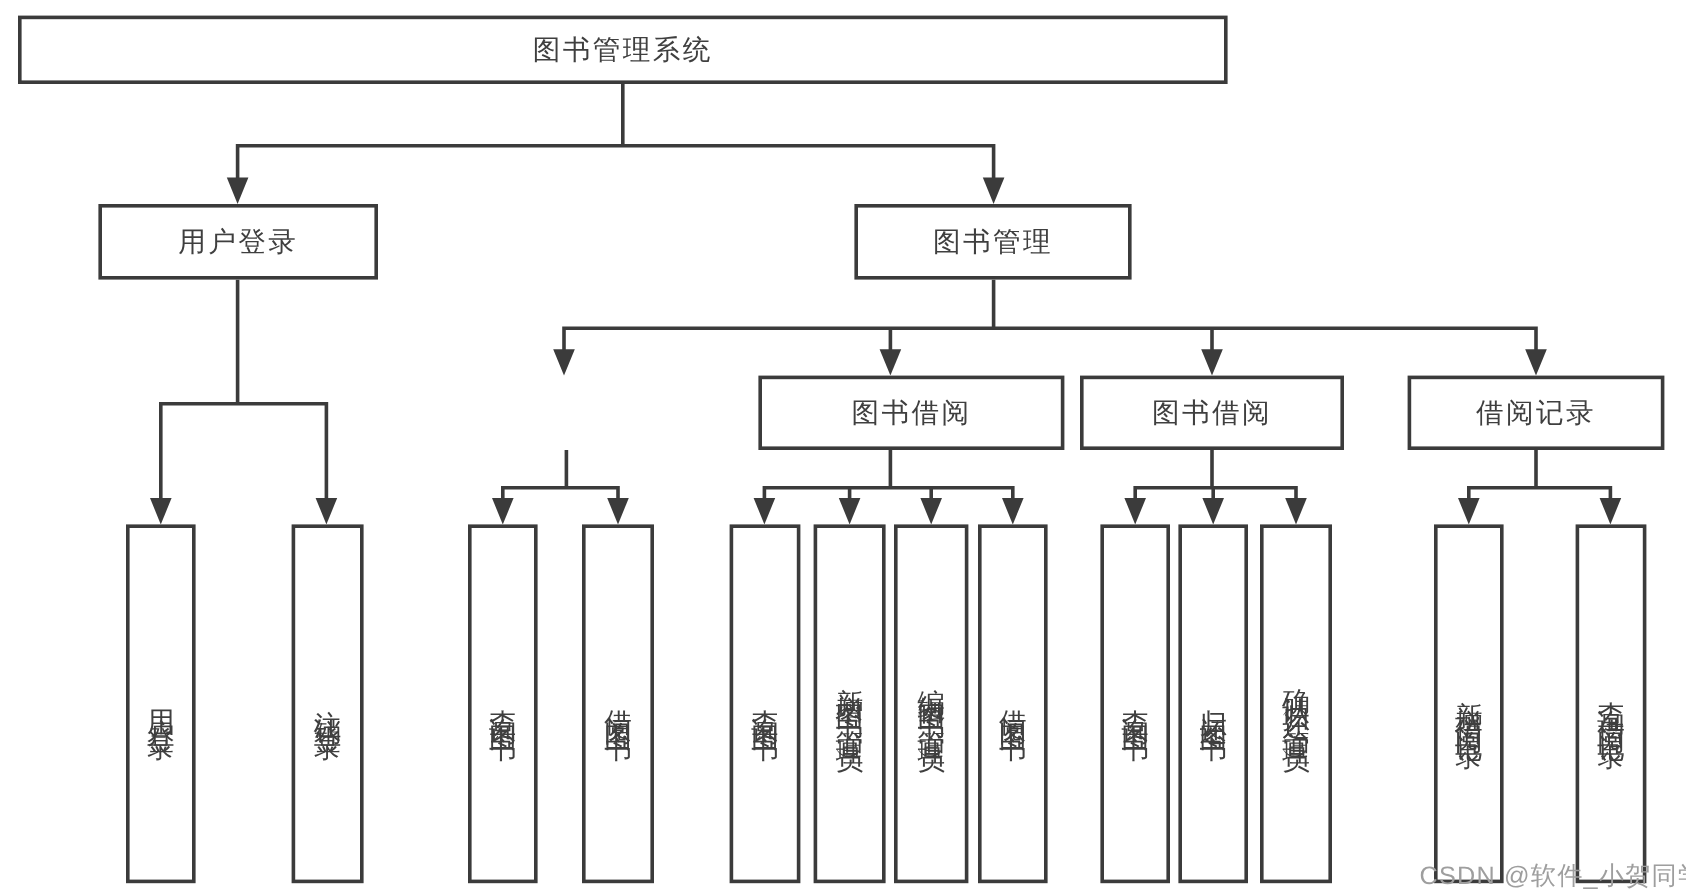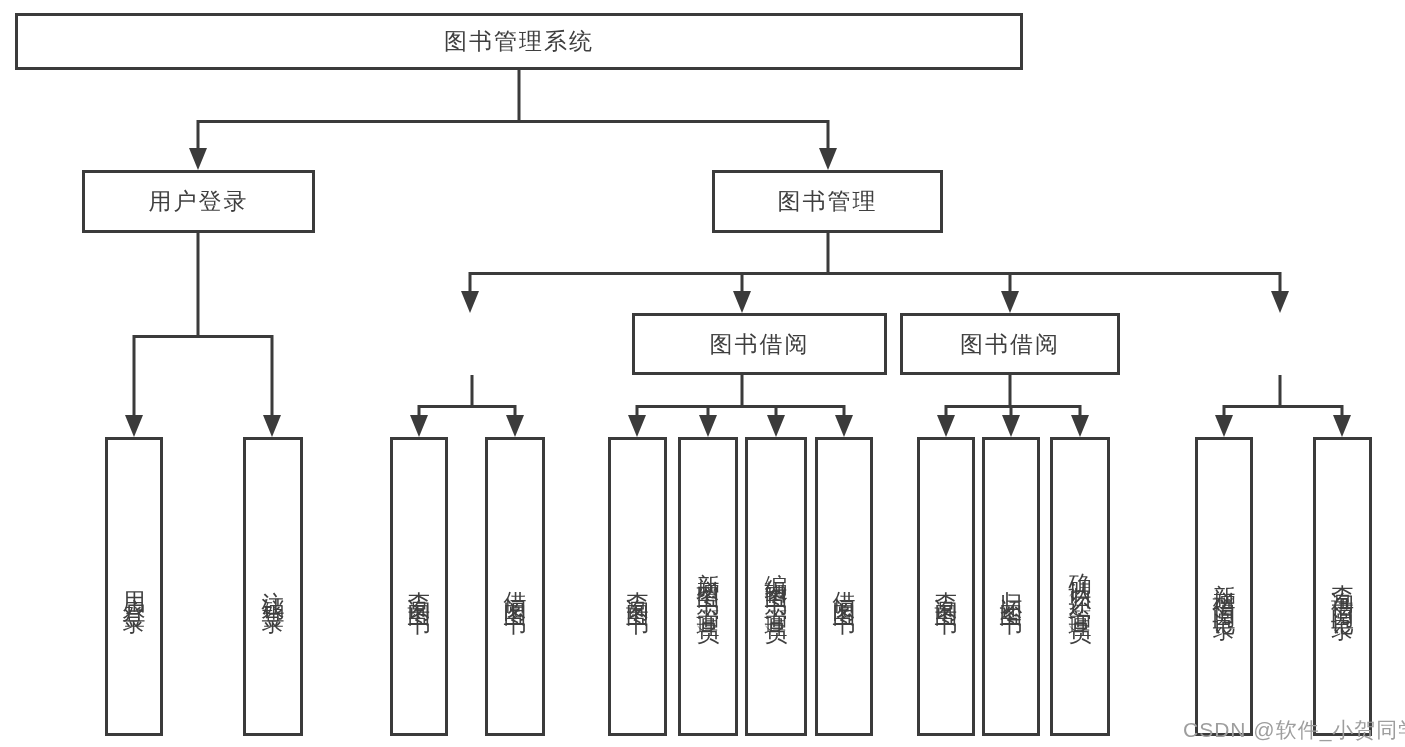--- a/index.html
+++ b/index.html
@@ -97,20 +97,21 @@
     </g>
   </svg>
 
   <div class="node hnode" style="left:15px; top:13px; width:1008px; height:57px;">图书管理系统</div>
 
   <div class="node hnode" style="left:82px; top:170px; width:233px; height:63px;">用户登录</div>
   <div class="node hnode" style="left:712px; top:170px; width:231px; height:63px;">图书管理</div>
 
   <div class="node hnode" style="left:632px; top:313px; width:255px; height:62px;">图书借阅</div>
   <div class="node hnode" style="left:900px; top:313px; width:220px; height:62px;">图书借阅</div>
+  <div class="node hnode" style="left:1173px; top:313px; width:214px; height:62px;">借阅记录</div>
 
   <div class="node vnode" style="left:105px; top:437px; width:58px; height:299px;">用户登录</div>
   <div class="node vnode" style="left:243px; top:437px; width:60px; height:299px;">注销登录</div>
 
   <div class="node vnode" style="left:390px; top:437px; width:58px; height:299px;">查询图书</div>
   <div class="node vnode" style="left:485px; top:437px; width:60px; height:299px;">借阅图书</div>
 
   <div class="node vnode" style="left:608px; top:437px; width:59px; height:299px;">查询图书</div>
   <div class="node vnode" style="left:678px; top:437px; width:60px; height:299px;">新增图书（管理员）</div>
   <div class="node vnode" style="left:745px; top:437px; width:62px; height:299px;">编辑图书（管理员）</div>

